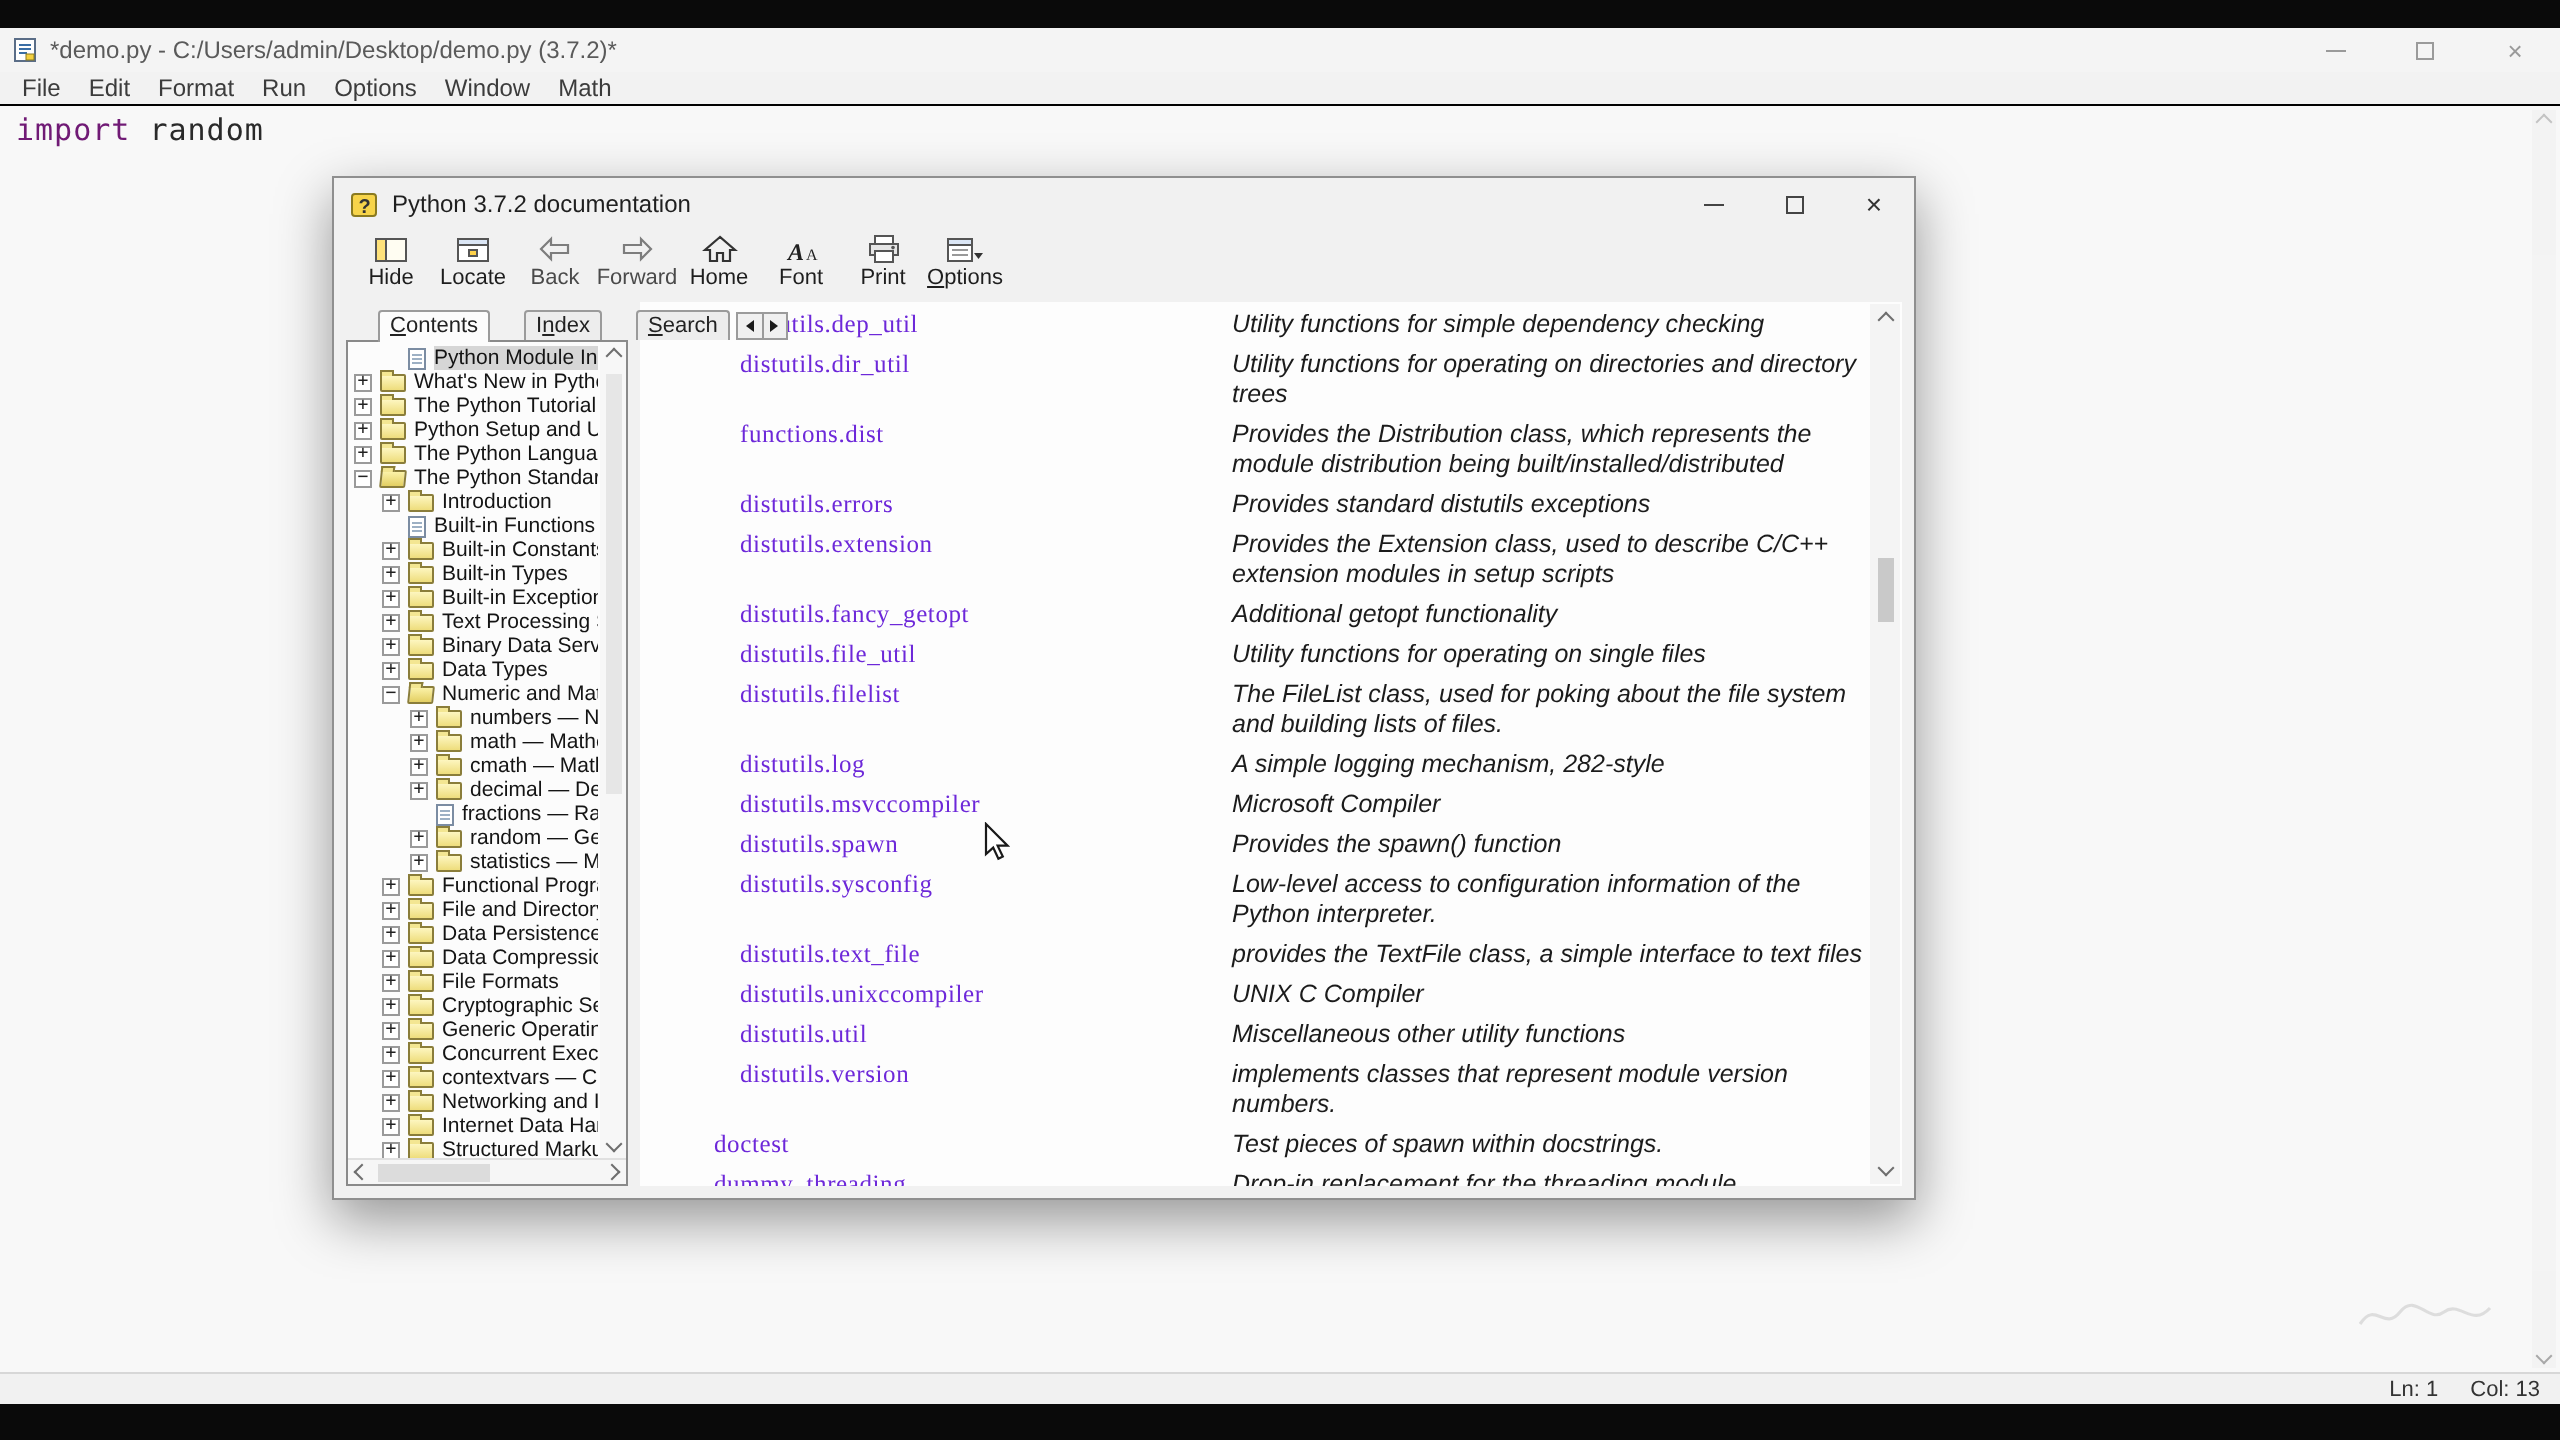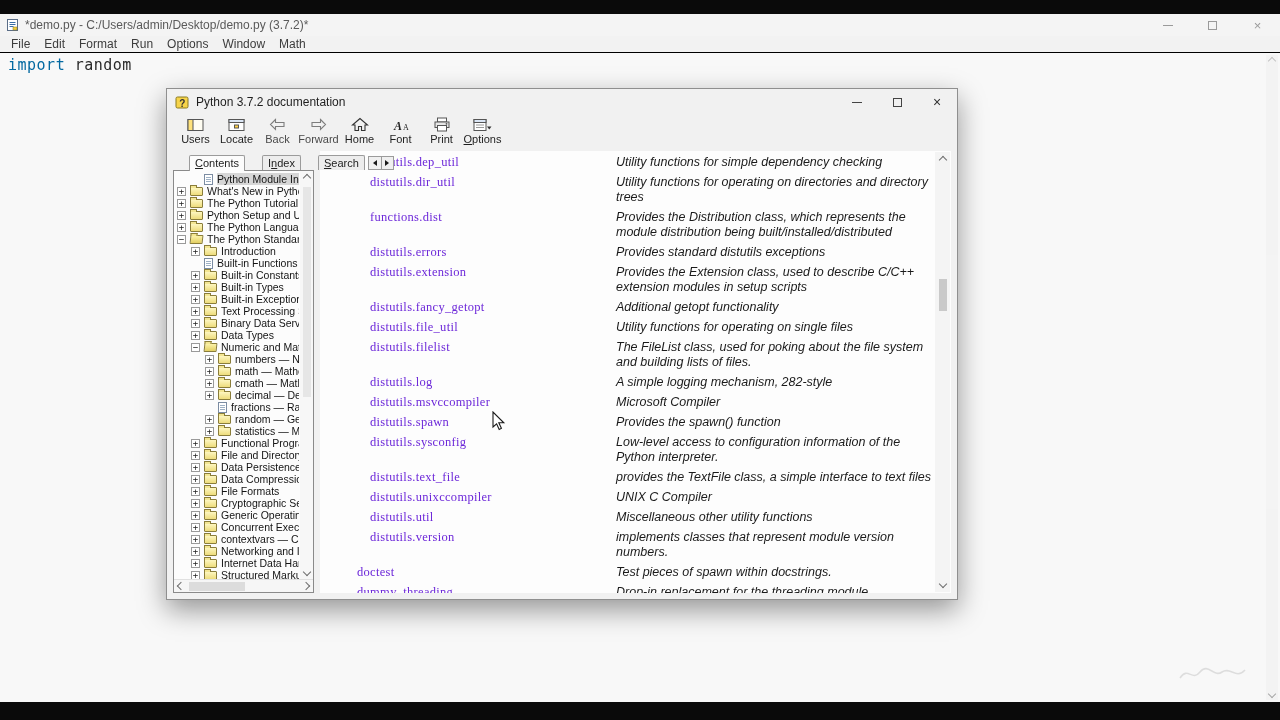--- a/index.html
+++ b/index.html
@@ -20,21 +20,21 @@
   .wbtn{width:45px;display:flex;align-items:center;justify-content:center;color:#9a9a9a;}
   .glyph-min{width:10px;height:1px;background:#9a9a9a;display:inline-block;}
   .glyph-max{width:9px;height:9px;border:1px solid #9a9a9a;display:inline-block;}
   .glyph-close{font-size:13px;line-height:1;color:#9a9a9a;}
   .idle-menubar{height:17px;background:#f2f2f2;border-bottom:1px solid #000000;
         display:flex;align-items:center;padding-left:4px;}
   .menu-item{font-size:12px;color:#3c3c3c;padding:0 7px;cursor:default;}
   .idle-editor{flex:1;position:relative;background:#f8f8f8;}
   .code-line{position:absolute;left:8px;top:3px;font-family:"DejaVu Sans Mono",monospace;
         font-size:15px;color:#2a2a2a;letter-spacing:.5px;}
-  .kw{color:#0369a1;text-align:right;}
+  .kw{color:#701a75;text-align:right;}
   .editor-scroll{position:absolute;right:2px;top:2px;bottom:2px;width:12px;
         display:flex;flex-direction:column;justify-content:space-between;align-items:center;
         padding:3px 0;background:#f3f3f3;opacity:.8;}
   .idle-status{height:16px;background:#f1f1f1;border-top:1px solid #d7d7d7;
         display:flex;justify-content:flex-end;align-items:center;gap:16px;
         font-size:11px;color:#333;padding-right:10px;}
   .watermark{position:absolute;right:32px;bottom:18px;opacity:.35;}
 
   .chev{width:6px;height:6px;border-right:1.4px solid #6e6e6e;border-bottom:1.4px solid #6e6e6e;display:inline-block;}
   .chev.up{transform:rotate(-135deg);}
@@ -162,20 +162,24 @@
     <div class="code-line"><span class="kw">import</span><span> random</span></div>
     <div class="editor-scroll">
       <span class="chev up" style="opacity:.45"></span>
       <span class="chev down" style="opacity:.7"></span>
     </div>
     <svg class="watermark" width="72" height="22">
       <path d="M4 16 C 12 4, 16 20, 24 10 S 38 16, 46 10 S 60 18, 69 8" fill="none" stroke="#aeaeae" stroke-width="1.6"></path>
     </svg>
   </div>
 
+  <div class="idle-status">
+    <span>Ln: 1</span>
+    <span>Col: 13</span>
+  </div>
 </div>
 
 <div class="docwin">
   <div class="doc-titlebar">
     <svg width="15" height="15">
       <rect x="1" y="2" width="12" height="11" rx="1.5" fill="#f7d44a" stroke="#8a7a20"></rect>
       <text x="4.2" y="11.5" font-size="10" font-weight="bold" fill="#333" font-family="Liberation Sans, sans-serif">?</text>
     </svg>
     <span class="doc-title">Python 3.7.2 documentation</span>
     <div class="win-controls doc-controls">
@@ -192,21 +196,21 @@
   </div>
 
   <div class="doc-toolbar">
     <div class="tbtn">
       <span class="ticon">
         <svg width="18" height="14">
             <rect x="1" y="1.5" width="15" height="11" fill="#fffdf2" stroke="#555"></rect>
             <rect x="1" y="1.5" width="5" height="11" fill="#ffe27a" stroke="#555"></rect>
           </svg>
       </span>
-      <span class="tlbl">Users</span>
+      <span class="tlbl">Hide</span>
     </div>
     <div class="tbtn">
       <span class="ticon">
         <svg width="18" height="14">
             <rect x="1" y="1.5" width="15" height="11" fill="#fff" stroke="#555"></rect>
             <rect x="1" y="1.5" width="15" height="3" fill="#dbe6f5" stroke="#555"></rect>
             <rect x="6.5" y="7" width="4" height="3" fill="#ffd24a" stroke="#555"></rect>
           </svg>
       </span>
       <span class="tlbl">Locate</span>

